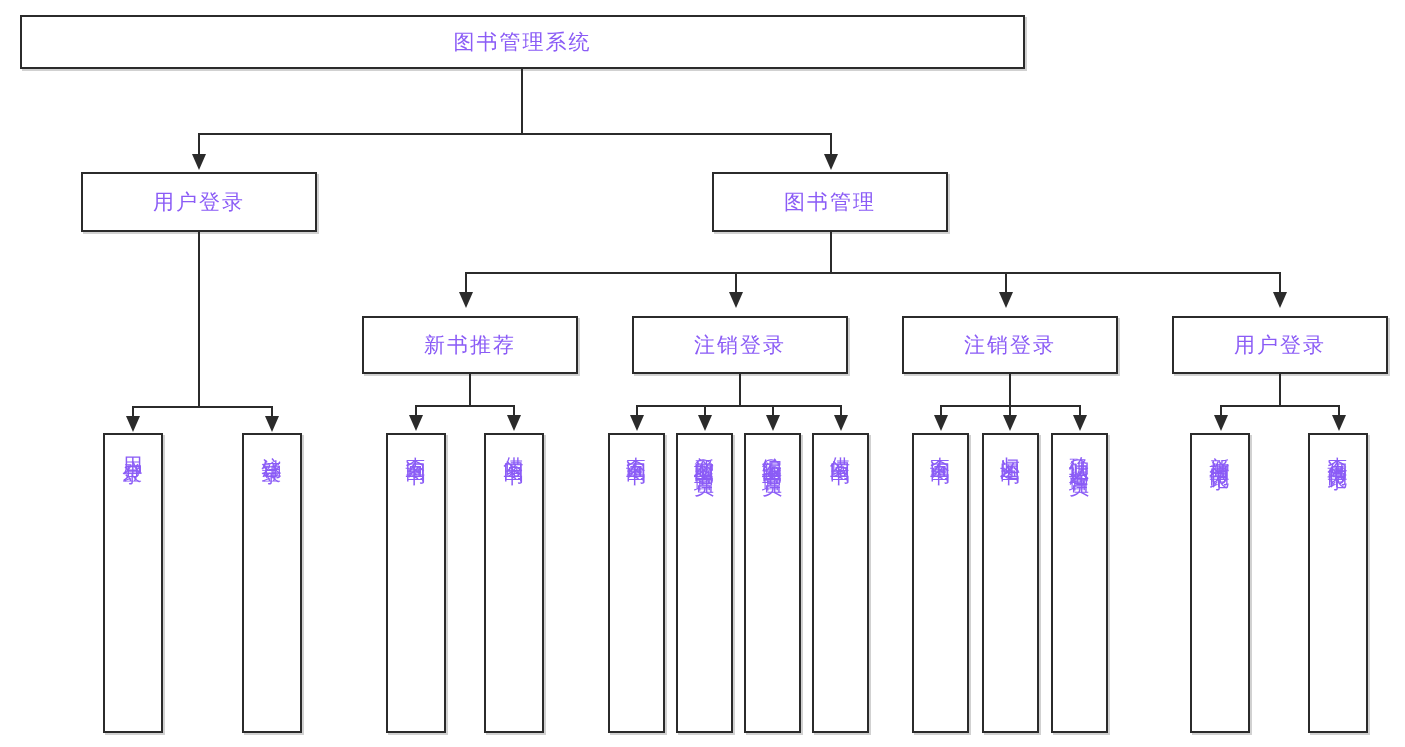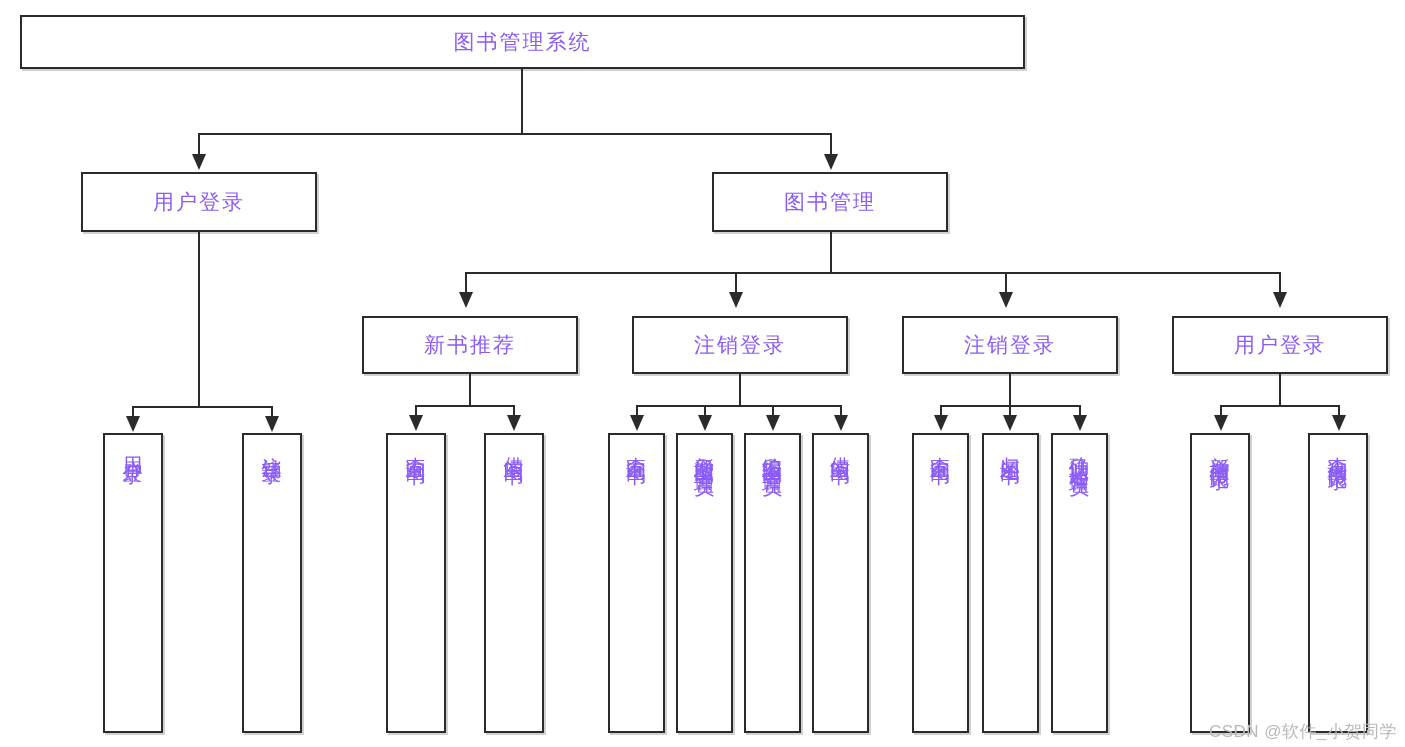--- a/index.html
+++ b/index.html
@@ -204,15 +204,14 @@
     <span class="label">确认归还（管理员）</span>
   </div>
 
   <div class="node v" style="left:1190px;top:433px;width:60px;height:300px;">
     <span class="label">新增借阅记录</span>
   </div>
   <div class="node v" style="left:1308px;top:433px;width:60px;height:300px;">
     <span class="label">查询借阅记录</span>
   </div>
 
-  <div id="watermark">CSDN @软件_小贺同学</div>
 
 </div>
 
 </body></html>

